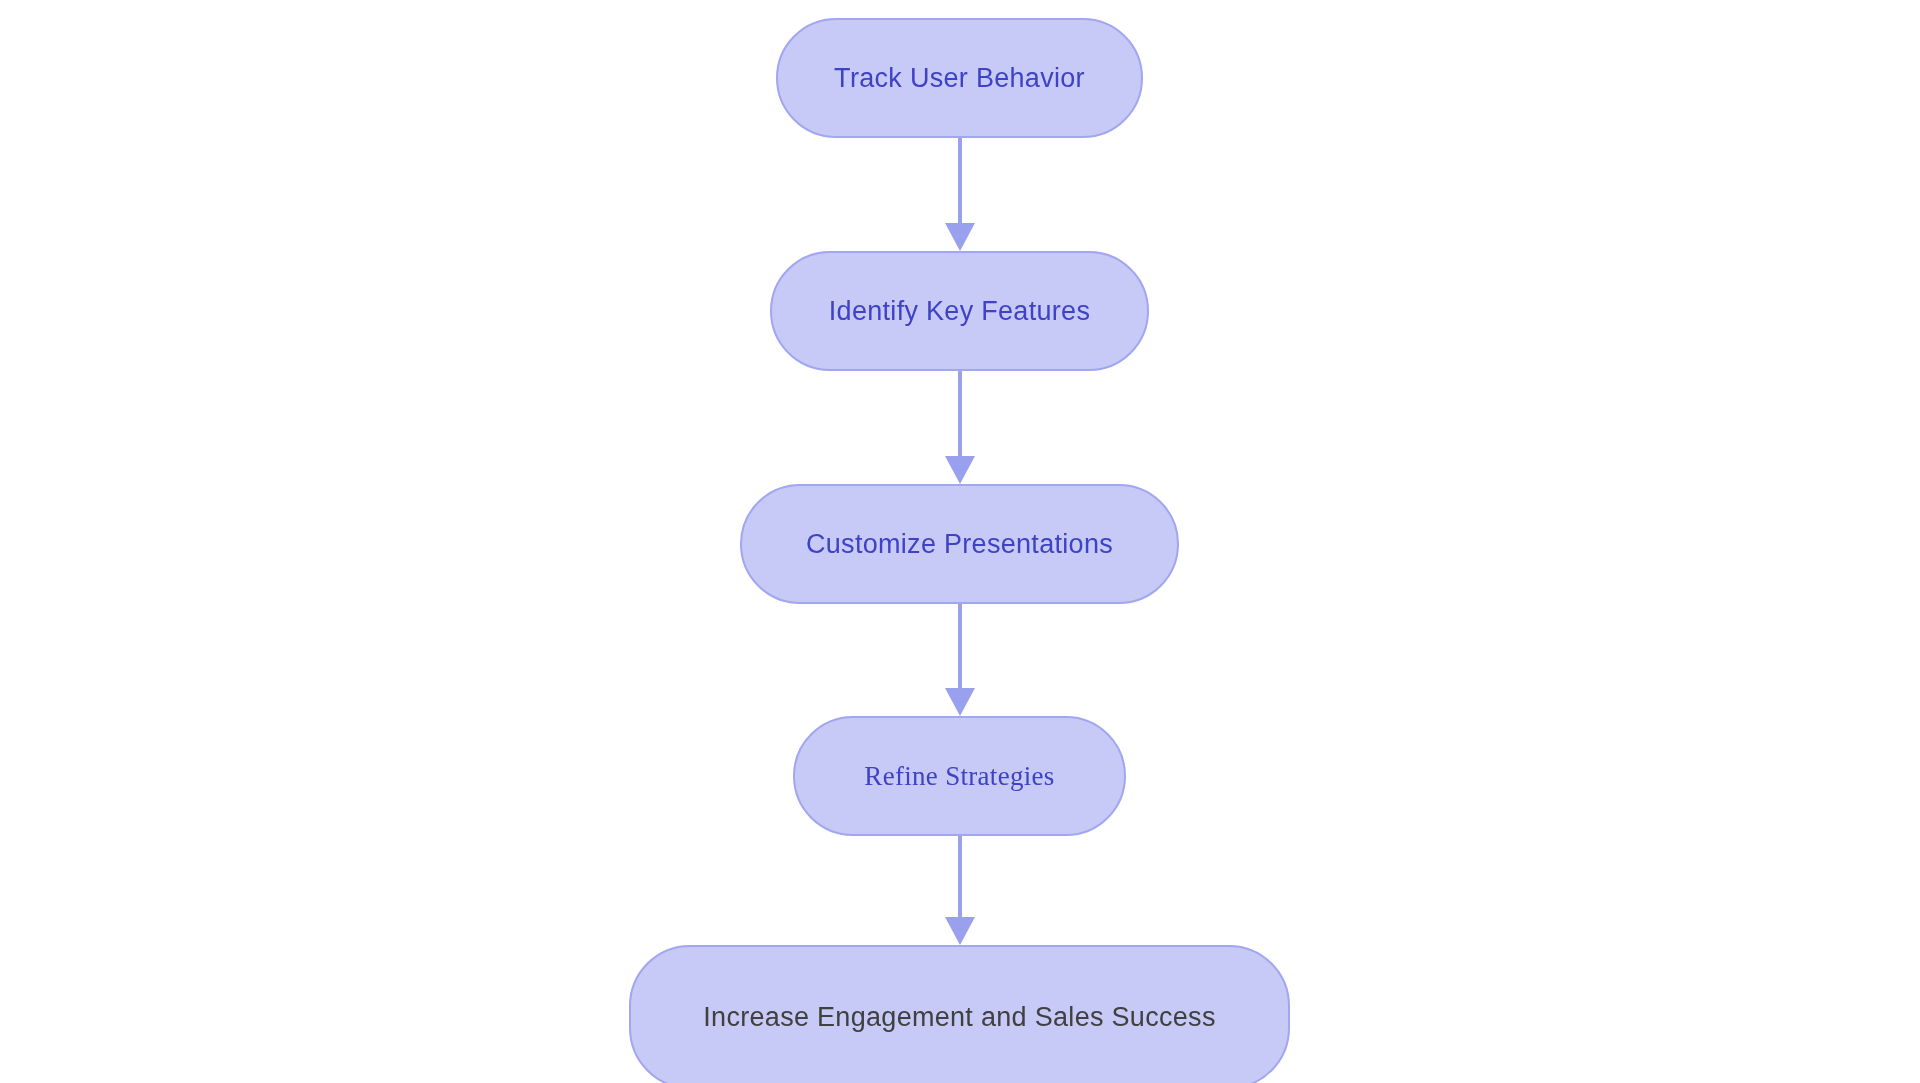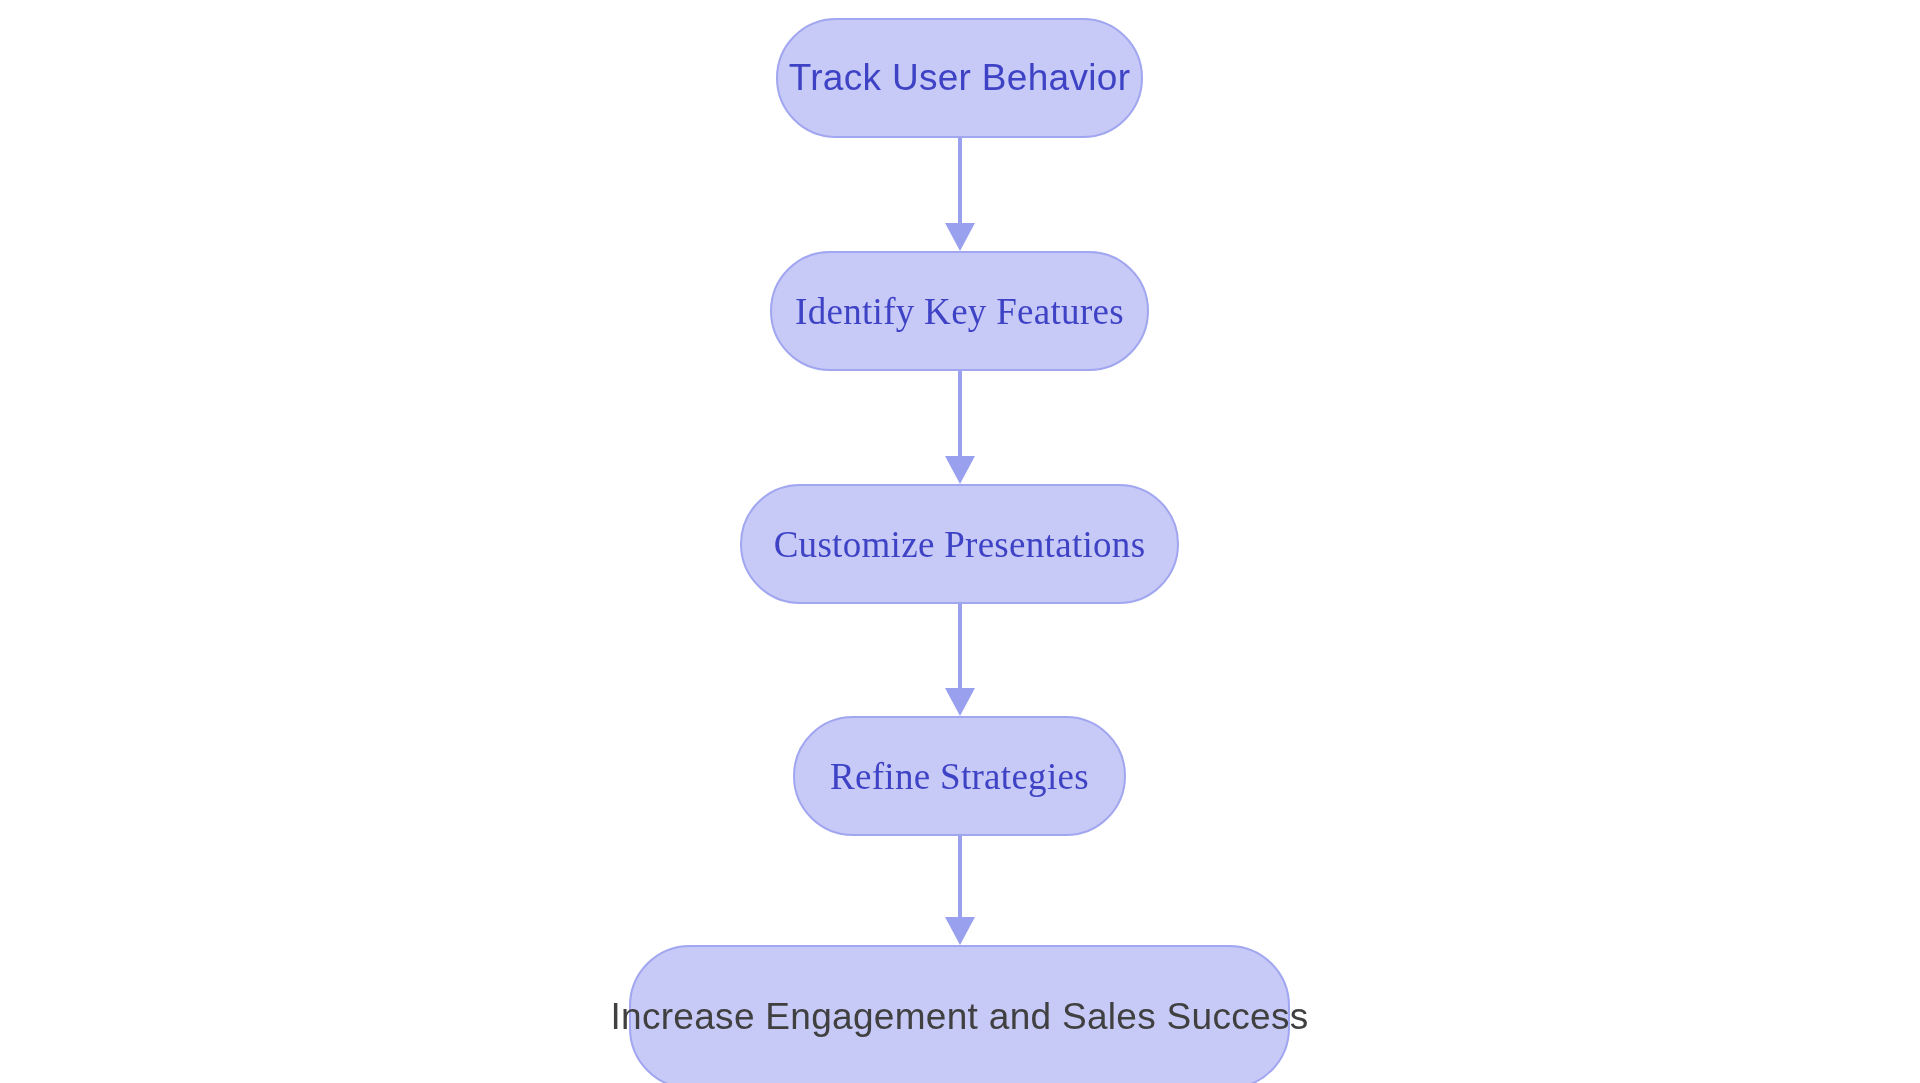--- a/index.html
+++ b/index.html
@@ -16,21 +16,21 @@
     font-family: "Liberation Sans", sans-serif;
   }
   .node {
     position: absolute;
     box-sizing: border-box;
     border: 2px solid;
     display: flex;
     align-items: center;
     justify-content: center;
     text-align: center;
-    font-size: 37px;
+    font-size: 27px;
     font-weight: 400;
     letter-spacing: 0.3px;
     white-space: nowrap;
   }
   .edge-line {
     position: absolute;
   }
   .edge-head {
     position: absolute;
     width: 0;
@@ -45,24 +45,24 @@
     <div class="edge-head" style="left: 944.5px; top: 223px; border-left: 15px solid transparent; border-right: 15px solid transparent; border-top: 28px solid rgb(153, 160, 238);"></div>
     <div class="edge-line" style="left: 957.5px; top: 371px; width: 4px; height: 91px; background: rgb(153, 160, 238);"></div>
     <div class="edge-head" style="left: 944.5px; top: 456px; border-left: 15px solid transparent; border-right: 15px solid transparent; border-top: 28px solid rgb(153, 160, 238);"></div>
     <div class="edge-line" style="left: 957.5px; top: 604px; width: 4px; height: 90px; background: rgb(153, 160, 238);"></div>
     <div class="edge-head" style="left: 944.5px; top: 688px; border-left: 15px solid transparent; border-right: 15px solid transparent; border-top: 28px solid rgb(153, 160, 238);"></div>
     <div class="edge-line" style="left: 957.5px; top: 836px; width: 4px; height: 87px; background: rgb(153, 160, 238);"></div>
     <div class="edge-head" style="left: 944.5px; top: 917px; border-left: 15px solid transparent; border-right: 15px solid transparent; border-top: 28px solid rgb(153, 160, 238);"></div>
     <div class="node" style="left: 776px; top: 18px; width: 367px; height: 120px; border-radius: 60px; background: rgb(199, 201, 246); border-color: rgb(161, 166, 240); color: rgb(62, 66, 197);">
       <span>Track User Behavior</span>
     </div>
-    <div class="node" style="left: 770px; top: 251px; width: 379px; height: 120px; border-radius: 60px; background: rgb(199, 201, 246); border-color: rgb(161, 166, 240); color: rgb(62, 66, 197); font-family: Liberation Serif, serif;">
+    <div class="node" style="left: 770px; top: 251px; width: 379px; height: 120px; border-radius: 60px; background: rgb(199, 201, 246); border-color: rgb(161, 166, 240); color: rgb(62, 66, 197);">
       <span>Identify Key Features</span>
     </div>
-    <div class="node" style="left: 740px; top: 484px; width: 439px; height: 120px; border-radius: 60px; background: rgb(199, 201, 246); border-color: rgb(161, 166, 240); color: rgb(62, 66, 197); font-family: Liberation Serif, serif;">
+    <div class="node" style="left: 740px; top: 484px; width: 439px; height: 120px; border-radius: 60px; background: rgb(199, 201, 246); border-color: rgb(161, 166, 240); color: rgb(62, 66, 197);">
       <span>Customize Presentations</span>
     </div>
     <div class="node" style="left: 793px; top: 716px; width: 333px; height: 120px; border-radius: 60px; background: rgb(199, 201, 246); border-color: rgb(161, 166, 240); color: rgb(62, 66, 197); font-family: Liberation Serif, serif;">
       <span>Refine Strategies</span>
     </div>
     <div class="node" style="left: 629px; top: 945px; width: 661px; height: 144px; border-radius: 61px; background: rgb(199, 201, 246); border-color: rgb(161, 166, 240); color: #404040;">
       <span>Increase Engagement and Sales Success</span>
     </div>
   </div>
 

